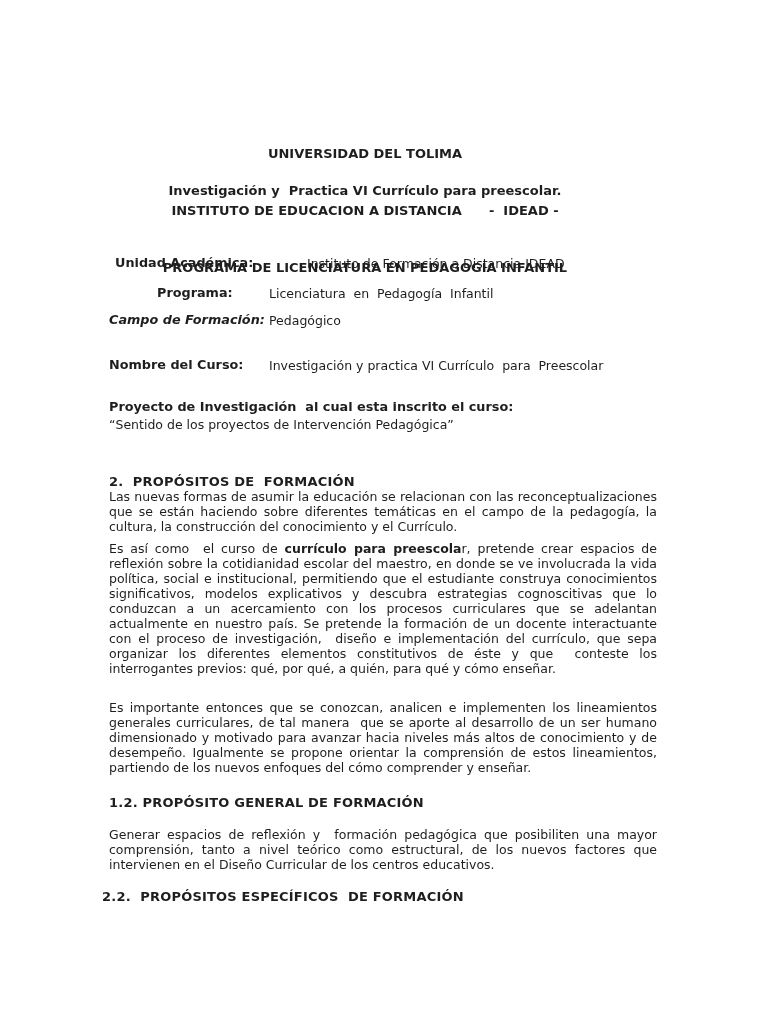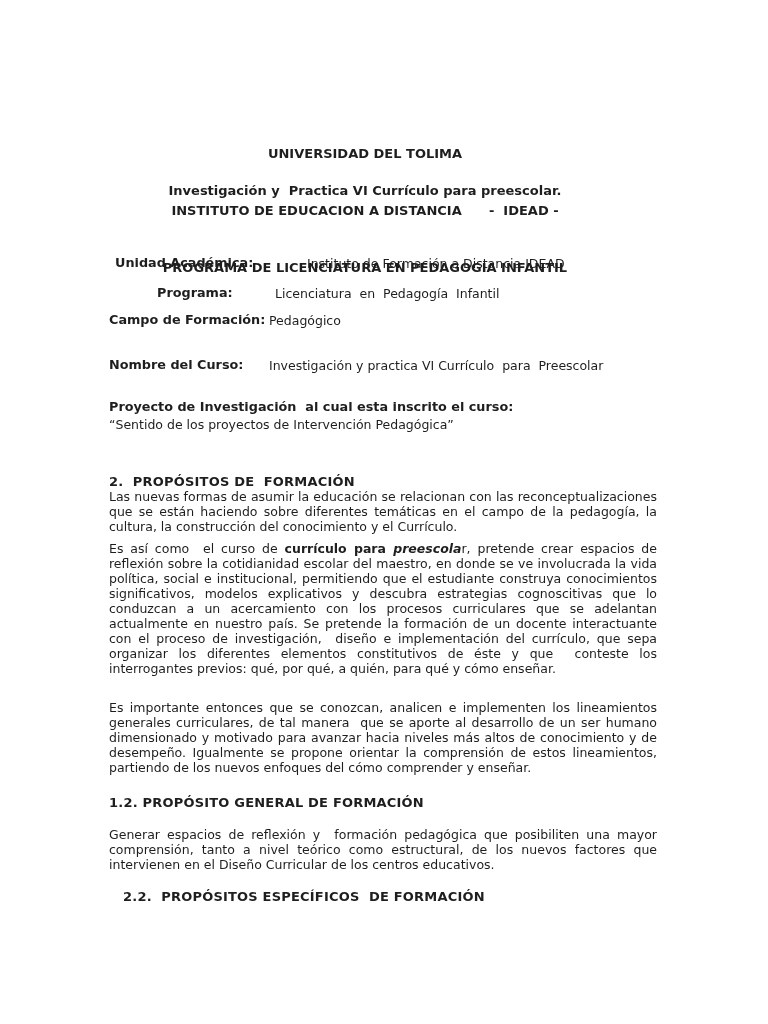--- a/index.html
+++ b/index.html
@@ -7,21 +7,21 @@
     position: relative;
     width: 768px;
     height: 1024px;
     background: #ffffff;
     color: #1e1e1e;
     font-family: "DejaVu Sans", "Liberation Sans", sans-serif;
     overflow: hidden;
   }
   .abs { position: absolute; }
   .b { font-weight: bold; }
-  .i { font-style: italic; }
+  .i { }
   .center { text-align: center; }
   .j { text-align: justify; text-justify: inter-word; }
   .pre { white-space: pre-wrap; }
   .head-text { font-size: 13px; line-height: 19px; }
   .title-text { font-size: 13px; line-height: 16px; }
   .heading-text { font-size: 13px; line-height: 16px; letter-spacing: 0.2px; }
   .label-text { font-size: 12.8px; line-height: 16px; }
   .body-text { font-size: 12.5px; line-height: 15px; }
   .para { width: 548px; }
 </style>
@@ -36,23 +36,23 @@
     <div>PROGRAMA DE LICENCIATURA EN PEDAGOGIA INFANTIL</div>
   </div>
 
   <div class="abs center b pre title-text" style="left:109px; top:183px; width:512px;">Investigación y  Practica VI Currículo para preescolar.</div>
 
 
   <div class="abs b pre label-text" style="left:115px; top:255px;">Unidad Académica:</div>
   <div class="abs pre body-text" style="left:307px; top:256px;">Instituto de Formación a Distancia IDEAD</div>
 
   <div class="abs b pre label-text" style="left:109px; top:285px;margin-left:48px;">Programa:</div>
-  <div class="abs pre body-text" style="left:275px; top:286px;">Licenciatura  en  Pedagogía  Infantil</div>
+  <div class="abs pre body-text" style="left:269px; top:286px;">Licenciatura  en  Pedagogía  Infantil</div>
 
-  <div class="abs b pre label-text" style="left:109px; top:312px;">Campo de Formación:</div>
+  <div class="abs b pre label-text" style="left:109px; top:312px;font-style:italic;">Campo de Formación:</div>
   <div class="abs pre body-text" style="left:269px; top:313px;">Pedagógico</div>
 
   <div class="abs b pre label-text" style="left:109px; top:357px;">Nombre del Curso:</div>
   <div class="abs pre body-text" style="left:269px; top:358px;">Investigación y practica VI Currículo  para  Preescolar</div>
 
   <div class="abs b pre label-text para" style="left:109px; top:399px;">Proyecto de Investigación  al cual esta inscrito el curso:</div>
   <div class="abs pre body-text para" style="left:109px; top:417px;">“Sentido de los proyectos de Intervención Pedagógica”</div>
 
   <div class="abs b pre heading-text" style="left:109px; top:455px;margin-top:19px;">2.  PROPÓSITOS DE  FORMACIÓN</div>
 
@@ -61,15 +61,15 @@
   <div class="abs j body-text para" style="left:109px; top:541px;">
     <span>Es así como&nbsp; el curso de </span><span class="b">currículo para </span><span class="b i">preescola</span><span>r, pretende crear espacios de reflexión sobre la cotidianidad escolar del maestro, en donde se ve involucrada la vida política, social e institucional, permitiendo que el estudiante construya conocimientos significativos, modelos explicativos y descubra estrategias cognoscitivas que lo conduzcan a un acercamiento con los procesos curriculares que se adelantan actualmente en nuestro país. Se pretende la formación de un docente interactuante con el proceso de investigación,&nbsp; diseño e implementación del currículo, que sepa organizar los diferentes elementos constitutivos de éste y que&nbsp; conteste los interrogantes previos: qué, por qué, a quién, para qué y cómo enseñar.</span>
   </div>
 
   <div class="abs j body-text para" style="left:109px; top:700px;">Es importante entonces que se conozcan, analicen e implementen los lineamientos generales curriculares, de tal manera&nbsp; que se aporte al desarrollo de un ser humano dimensionado y motivado para avanzar hacia niveles más altos de conocimiento y de desempeño. Igualmente se propone orientar la comprensión de estos lineamientos, partiendo de los nuevos enfoques del cómo comprender y enseñar.</div>
 
   <div class="abs b pre heading-text" style="left:109px; top:795px;">1.2. PROPÓSITO GENERAL DE FORMACIÓN</div>
 
   <div class="abs j body-text para" style="left:109px; top:827px;">Generar espacios de reflexión y&nbsp; formación pedagógica que posibiliten una mayor comprensión, tanto a nivel teórico como estructural, de los nuevos factores que intervienen en el Diseño Curricular de los centros educativos.</div>
 
-  <div class="abs b pre heading-text" style="left:123px; top:889px;">2.2.  PROPÓSITOS ESPECÍFICOS  DE FORMACIÓN</div>
+  <div class="abs b pre heading-text" style="left:102px; top:889px;">2.2.  PROPÓSITOS ESPECÍFICOS  DE FORMACIÓN</div>
 
 </div>
 
 </body></html>

